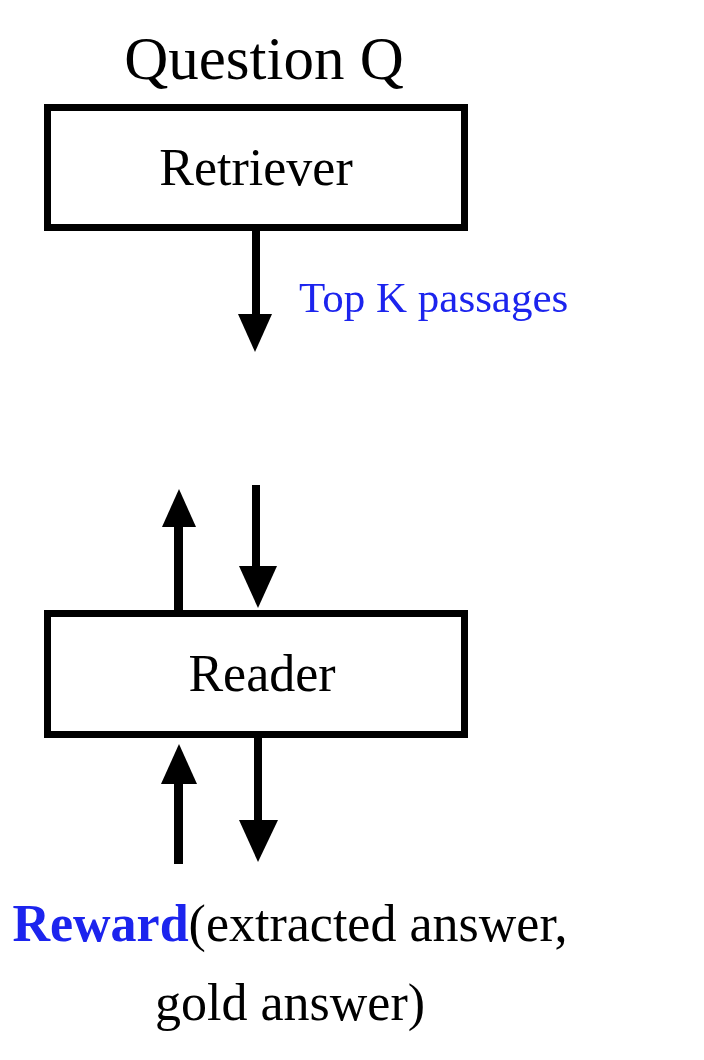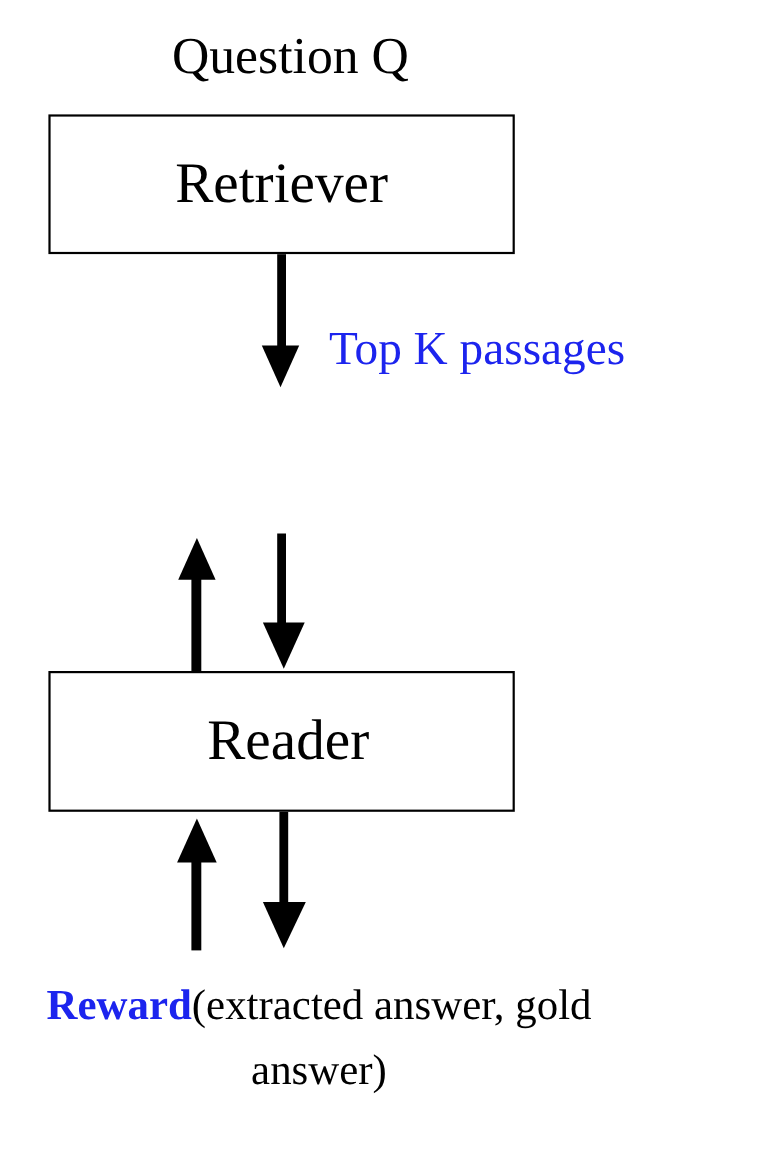--- a/index.html
+++ b/index.html
@@ -30,31 +30,31 @@
     position: absolute;
     white-space: nowrap;
     line-height: 1;
   }
 
   .title-text {
     left: 0;
     top: 28px;
     width: 528px;
     text-align: center;
-    font-size: 47px;
+    font-size: 61px;
     color: #000000;
     white-space: nowrap;
   }
 
   .box {
     position: absolute;
     left: 44px;
     width: 424px;
     box-sizing: border-box;
-    border: 2px solid #d946ef;
+    border: 7px solid #d946ef;
     background: #ffffff;
     display: flex;
     align-items: center;
     justify-content: center;
   }
   .box-label {
     font-size: 52px;
     color: #000000;
     line-height: 1;
     white-space: nowrap;
@@ -64,31 +64,31 @@
   #box-reranker  { top: 354px;  height: 131px; }
   #box-reader    { top: 610px;  height: 128px; padding-left: 12px; }
 
   
   .annotation {
     position: absolute;
     font-size: 43px;
     line-height: 1;
     white-space: nowrap;
   }
-  #annotation-topk   { left: 299px; top: 276px; margin-top: 20px; }
+  #annotation-topk   { left: 299px; top: 276px; }
   #annotation-sample { left: 304px; top: 526px; }
 
   
   #reward-caption {
     position: absolute;
     left: 0;
     top: 884px;
     width: 580px;
     text-align: center;
-    font-size: 39px;
+    font-size: 52px;
     line-height: 1.52;
     color: #000000;
   }
   #reward-caption .reward-word {
     font-weight: bold;
   }
   #reward-caption .reward-rest {
     font-weight: normal;
     color: #000000;
   }

